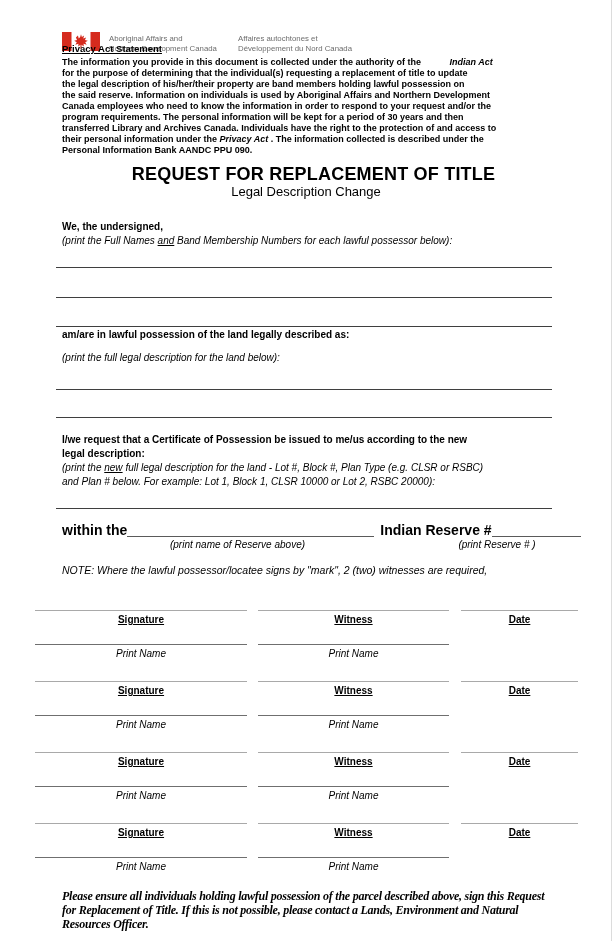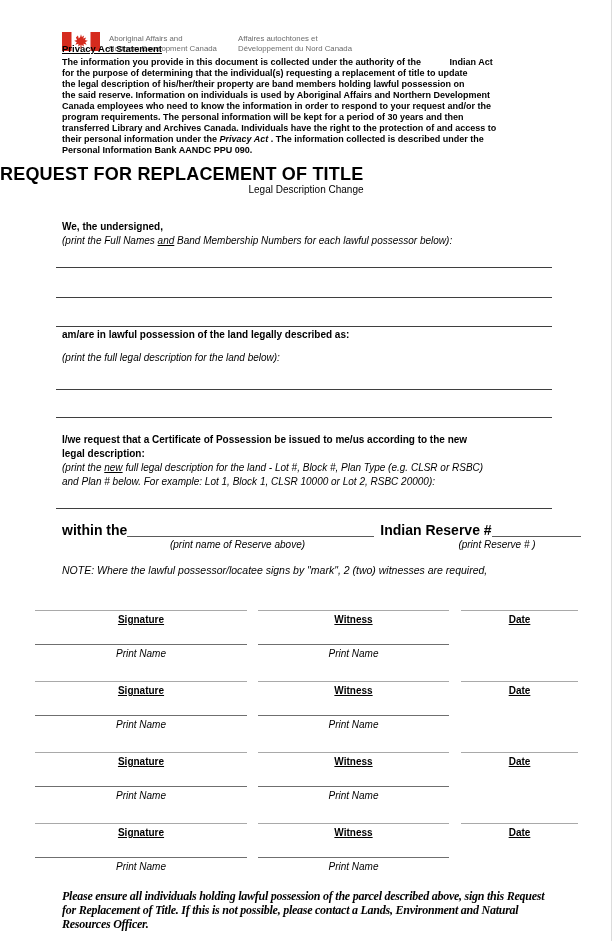--- a/index.html
+++ b/index.html
@@ -11,22 +11,22 @@
   }
   
   .hdr { position:absolute; top:32px; left:62px; display:flex; align-items:flex-start; }
   .flag { width:38px; height:19px; margin-right:9px; }
   .dept { font-size:7.8px; line-height:9.6px; color:#6d6d6d; padding-top:2px; }
   .dept-en { width:129px; }
   
   .privacy-head { position:absolute; top:43px; left:62px; font-size:9.5px; font-weight:bold; text-decoration:underline; }
   .privacy-para { position:absolute; top:57px; left:62px; width:500px; font-size:9px; font-weight:bold; line-height:11px; }
   
-  .title { position:absolute; top:164px; left:0; width:583px; text-align:left; font-size:18px; font-weight:bold; letter-spacing:.2px; }
-  .subtitle { position:absolute; top:184px; left:0; width:612px; text-align:center; font-size:10px; }
+  .title { position:absolute; top:164px; left:0; width:583px; text-align:center; font-size:18px; font-weight:bold; letter-spacing:.2px;padding-left:44px; }
+  .subtitle { position:absolute; top:184px; left:0; width:612px; text-align:center; font-size:13px; }
   
   .b { font-size:10px; font-weight:bold; line-height:14px; }
   .i { font-size:10px; font-style:italic; line-height:14px; }
   .blk { position:absolute; left:62px; }
   .fill-line { position:absolute; left:56px; width:496px; height:0; border-top:1px solid #3f3f3f; }
   
   .within-row { position:absolute; top:522px; left:62px; display:flex; align-items:flex-end; height:15px; }
   .within-row .lbl { font-size:14px; font-weight:bold; line-height:13px; }
   .wfield { border-bottom:1px solid #5a5a5a; height:13px; }
   .wfield1 { width:247px; }
@@ -66,21 +66,21 @@
       <div>Northern Development Canada</div>
     </div>
     <div class="dept">
       <div>Affaires autochtones et</div>
       <div>Développement du Nord Canada</div>
     </div>
   </div>
 
   <div class="privacy-head">Privacy Act Statement</div>
   <div class="privacy-para">
-    <div><span>The information you provide in this document is collected under the authority of the </span><span style=" padding-left: 26px;">Indian Act</span></div>
+    <div><span>The information you provide in this document is collected under the authority of the </span><span style="font-style: italic; padding-left: 26px;">Indian Act</span></div>
     <div>for the purpose of determining that the individual(s) requesting a replacement of title to update</div>
     <div>the legal description of his/her/their property are band members holding lawful possession on</div>
     <div>the said reserve. Information on individuals is used by Aboriginal Affairs and Northern Development</div>
     <div>Canada employees who need to know the information in order to respond to your request and/or the</div>
     <div>program requirements. The personal information will be kept for a period of 30 years and then</div>
     <div>transferred Library and Archives Canada. Individuals have the right to the protection of and access to</div>
     <div><span>their personal information under the </span><span style="font-style: italic;">Privacy Act</span><span> . The information collected is described under the</span></div>
     <div>Personal Information Bank AANDC PPU 090.</div>
   </div>
 

